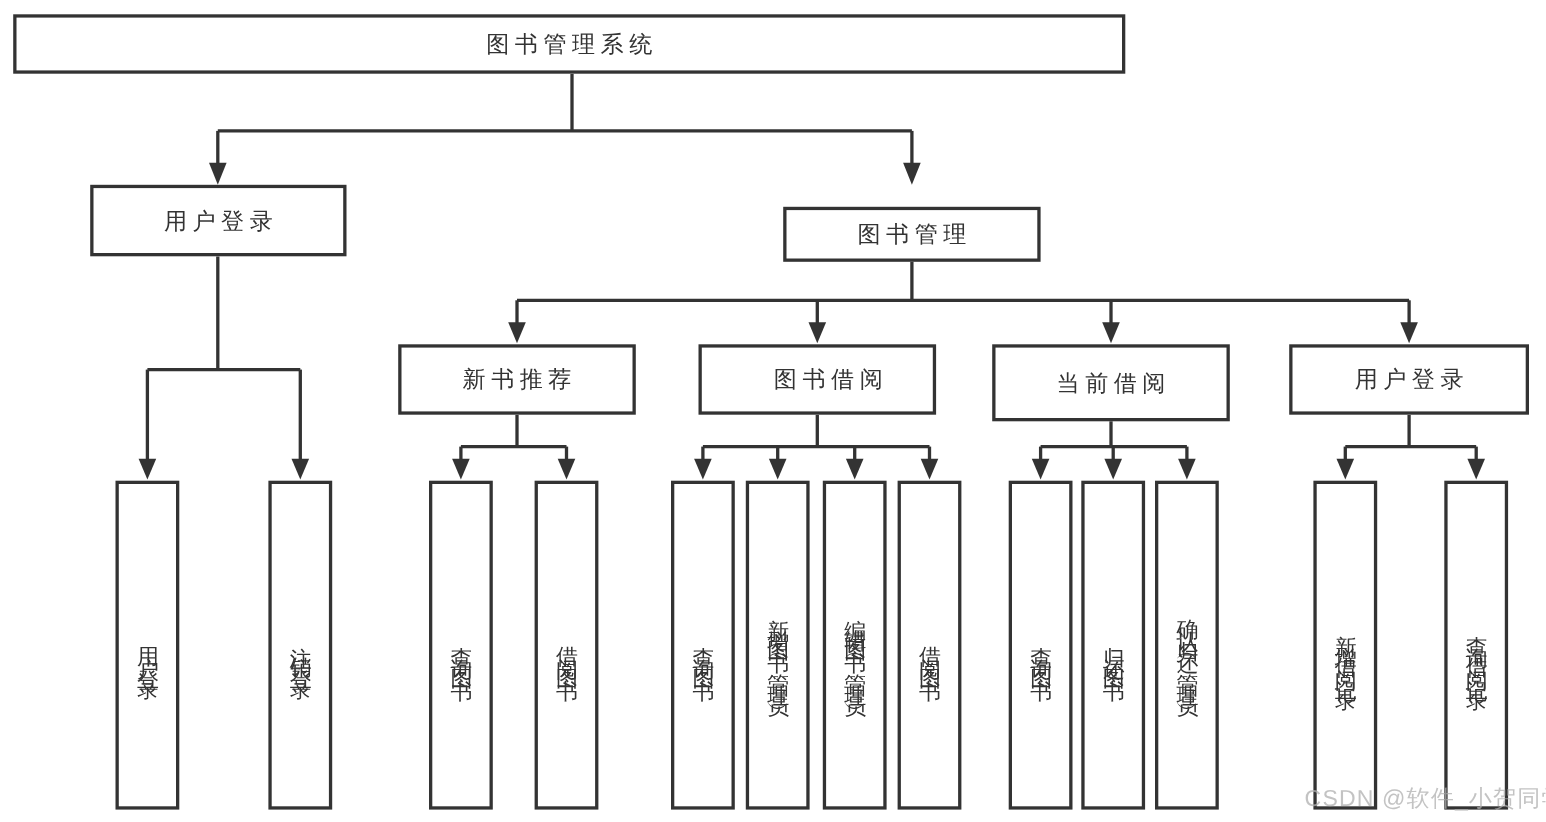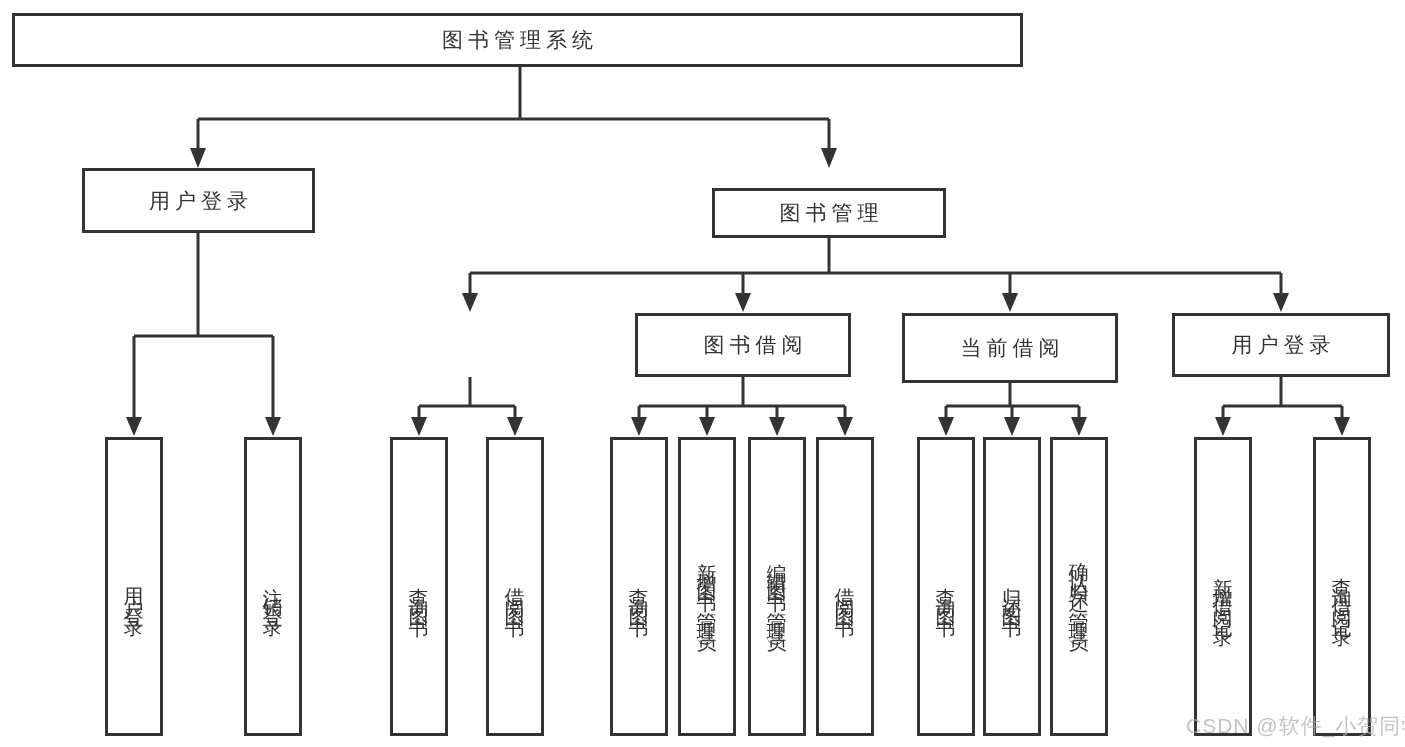--- a/index.html
+++ b/index.html
@@ -143,20 +143,23 @@
     <span>图书管理系统</span>
   </div>
 
   <div class="node h" style="left:82px; top:168px; width:233px; height:65px;">
     <span>用户登录</span>
   </div>
   <div class="node h" style="left:712px; top:168px; width:234px; height:50px;margin-top:20px;">
     <span>图书管理</span>
   </div>
 
+  <div class="node h" style="left:362px; top:313px; width:216px; height:64px;">
+    <span>新书推荐</span>
+  </div>
   <div class="node h" style="left:635px; top:313px; width:216px; height:64px;padding-left:20px;">
     <span>图书借阅</span>
   </div>
   <div class="node h" style="left:902px; top:313px; width:216px; height:70px;">
     <span>当前借阅</span>
   </div>
   <div class="node h" style="left:1172px; top:313px; width:218px; height:64px;">
     <span>用户登录</span>
   </div>
 

